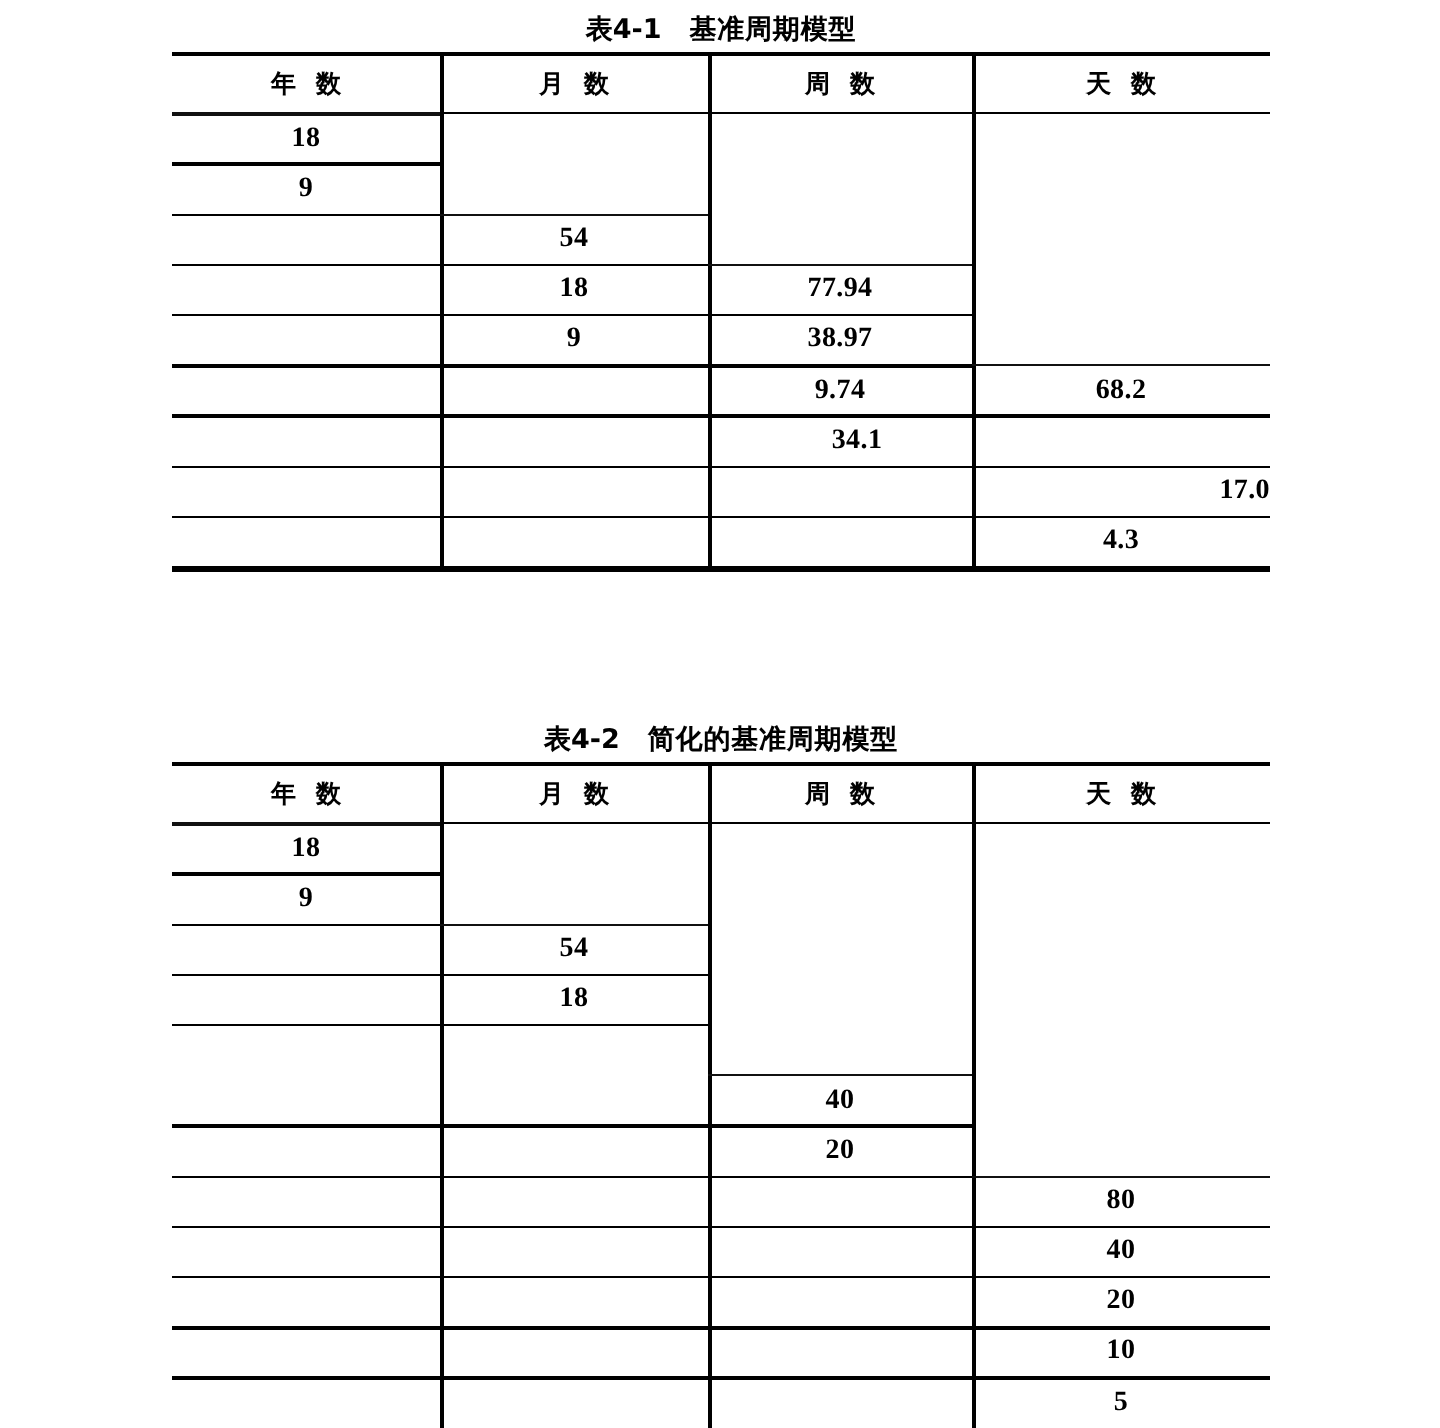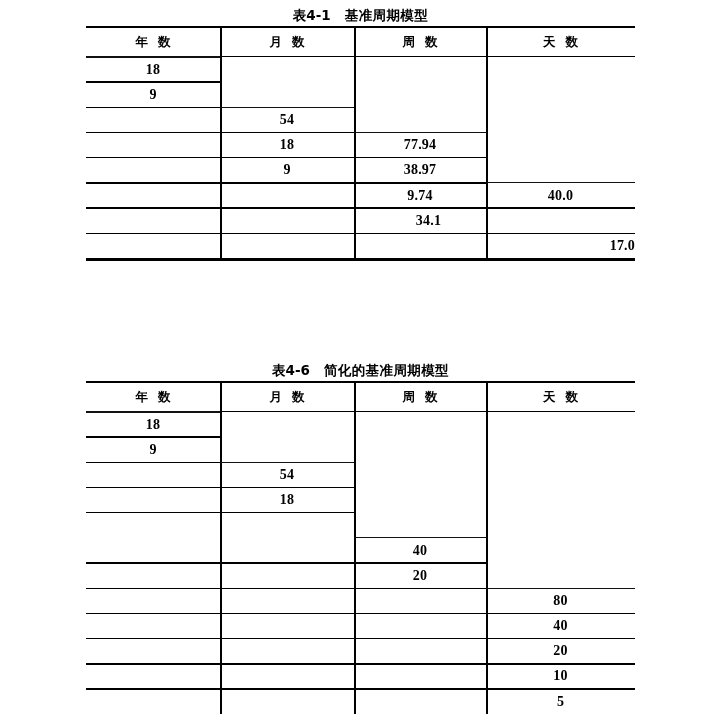--- a/index.html
+++ b/index.html
@@ -210,49 +210,58 @@
             <div class="cell c3" style="width: 149px;"></div>
             <div class="rule" style="left: 0px; width: 400px;"></div>
           </div>
           <div class="row">
             <div class="cell c0" style="width: 134px;"></div>
             <div class="cell c1" style="width: 134px;"></div>
             <div class="cell c2" style="width: 132px;">
               <span>9.74</span>
             </div>
             <div class="cell c3" style="width: 149px;">
-              <span>40.0</span>
+              <span>68.2</span>
             </div>
             <div class="rule" style="left: 0px; width: 549px;"></div>
             <div class="rule thin" style="bottom: auto; top: -0.55px; left: 400px; width: 149px;"></div>
           </div>
           <div class="row">
             <div class="cell c0" style="width: 134px;"></div>
             <div class="cell c1" style="width: 134px;"></div>
             <div class="cell c3" style="width: 149px; font-family: Liberation Serif, serif;">
               <span>34.1</span>
             </div>
             <div class="rule" style="left: 0px; width: 549px;"></div>
           </div>
           <div class="row">
             <div class="cell c0" style="width: 134px;"></div>
             <div class="cell c1" style="width: 134px;"></div>
             <div class="cell c2" style="width: 132px;"></div>
             <div class="cell c3" style="width: 149px; justify-content: flex-end;">
               <span>17.0</span>
+            </div>
+            <div class="rule" style="left: 0px; width: 549px;"></div>
+          </div>
+          <div class="row">
+            <div class="cell c0" style="width: 134px;"></div>
+            <div class="cell c1" style="width: 134px;"></div>
+            <div class="cell c2" style="width: 132px;"></div>
+            <div class="cell c3" style="width: 149px;">
+              <span>4.3</span>
             </div>
             <div class="rule" style="left: 0px; width: 549px;"></div>
           </div>
         </div>
     </div>
   </div>
 
   <div class="table-block" id="table-block-2">
     <div class="table-title">
-      <span class="tnum">表4-6</span><span class="tgap"></span><span>简化的基准周期模型</span>
+      <span class="tnum">表4-2</span><span class="tgap"></span><span>简化的基准周期模型</span>
     </div>
     <div class="grid" id="grid-2">
       <div class="vline v1"></div>
       <div class="vline v2"></div>
       <div class="vline v3"></div>
 
       <div class="head-row">
         <div class="head-cell c0">
             <span>年</span>
             <span class="sp"></span>

